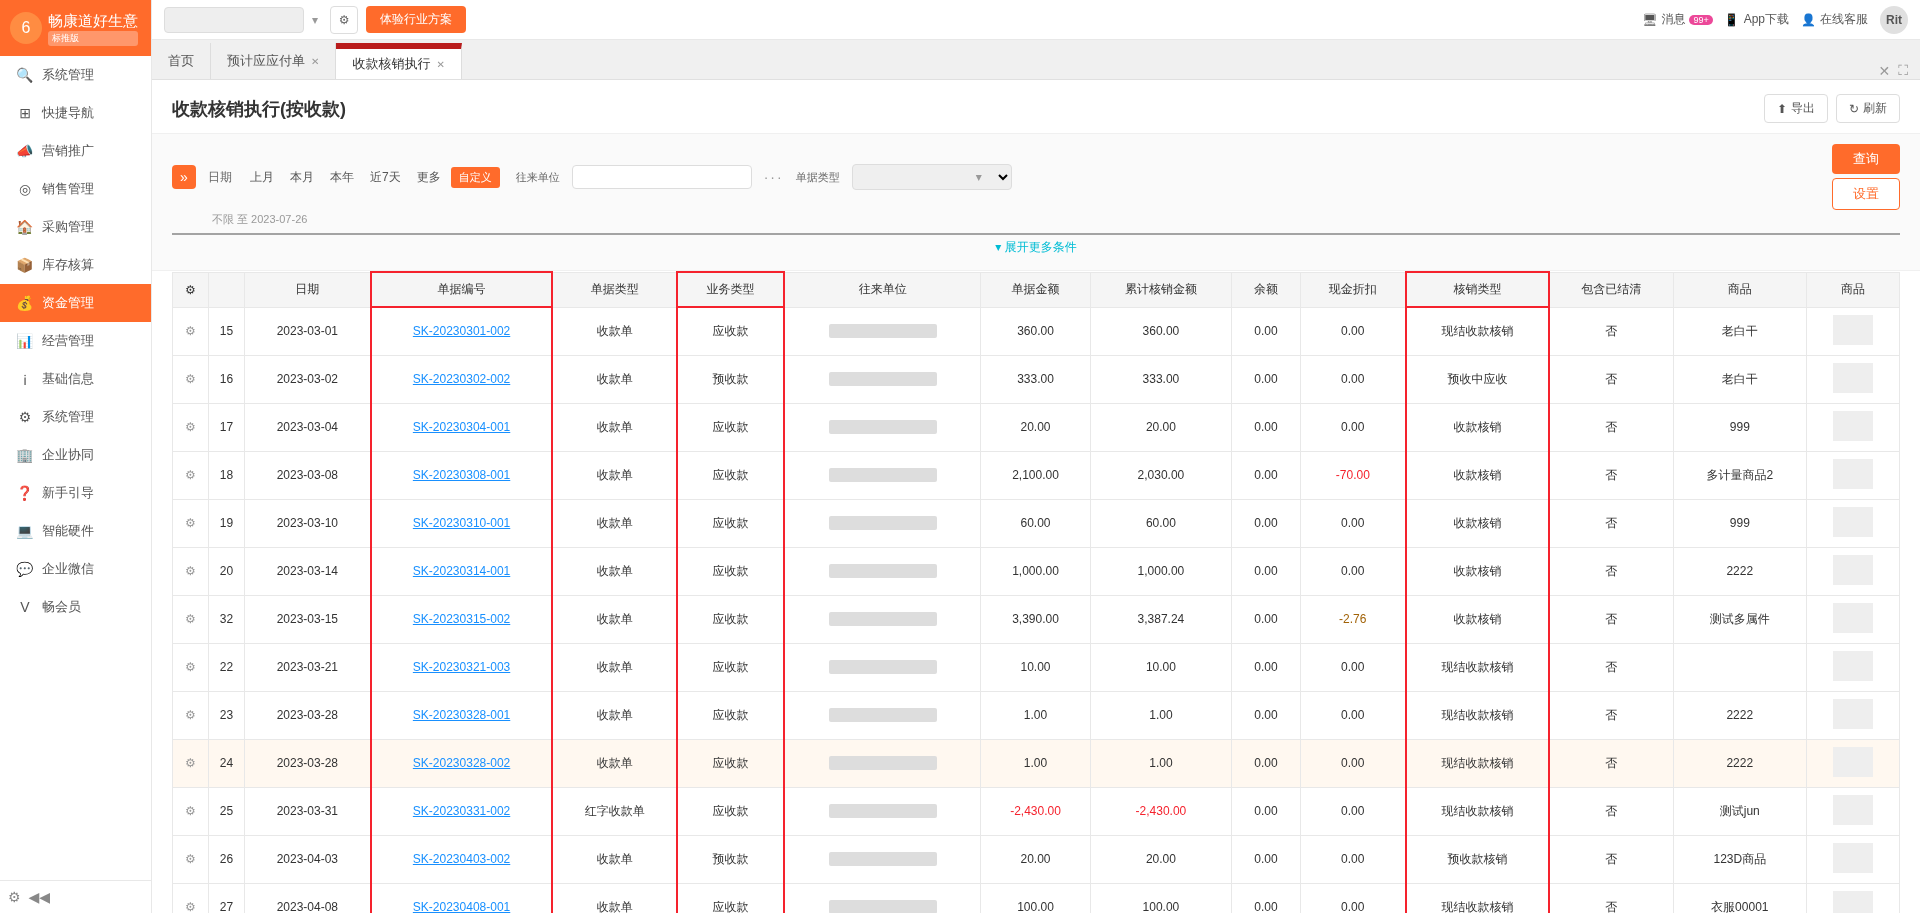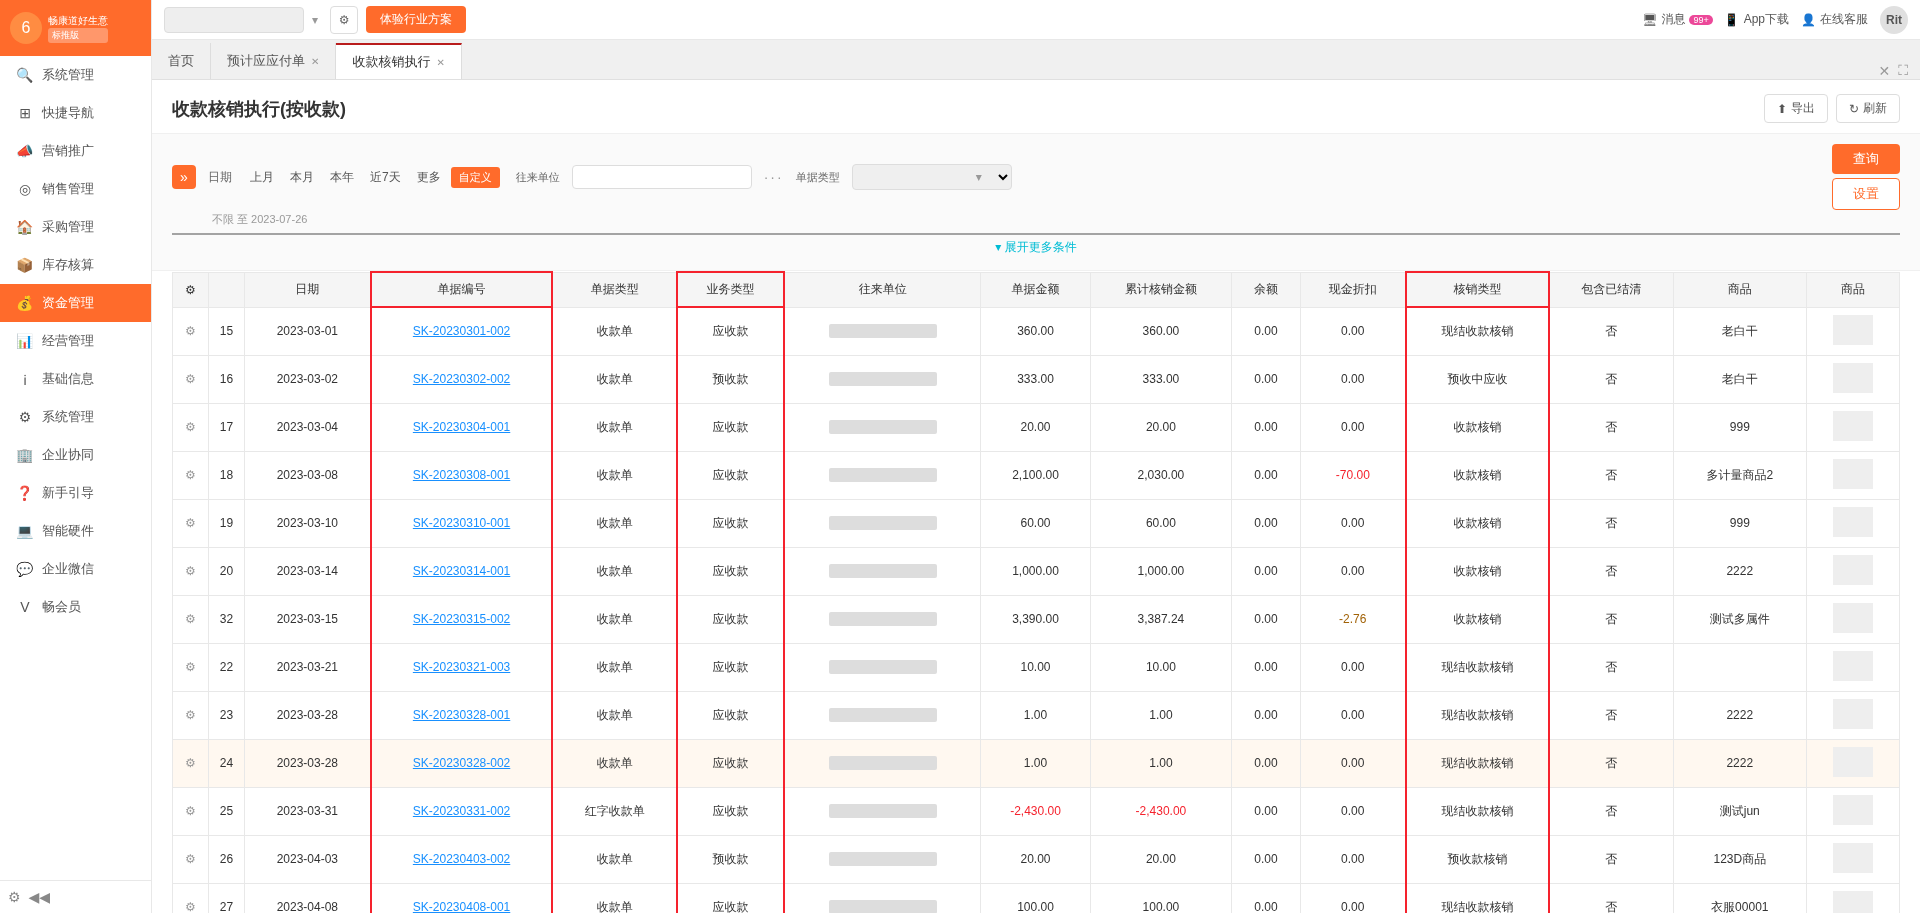--- a/index.html
+++ b/index.html
@@ -2,21 +2,21 @@
 <html><head>
   <meta charset="utf-8">
   <style>
     * { box-sizing: border-box; margin: 0; padding: 0; }
     body { font-family: 'Microsoft YaHei', Arial, sans-serif; font-size: 12px; background: #f5f5f5; display: flex; height: 913px; overflow: hidden; }
 
     
     .sidebar { width: 152px; background: #fff; border-right: 1px solid #e8e8e8; display: flex; flex-direction: column; flex-shrink: 0; }
     .sidebar-logo { background: #ff6b2b; color: #fff; padding: 8px 10px; display: flex; align-items: center; gap: 6px; height: 56px; }
     .sidebar-logo-icon { width: 32px; height: 32px; background: #ff8c42; border-radius: 50%; display: flex; align-items: center; justify-content: center; font-size: 16px; }
-    .sidebar-logo-text { font-size: 10px; line-height: 1.4; color: #fff; }
+    .sidebar-logo-text { font-size: 15px; line-height: 1.4; color: #fff; }
     .sidebar-logo-badge { font-size: 9px; background: rgba(255,255,255,0.3); padding: 1px 4px; border-radius: 3px; }
     .sidebar-item { display: flex; align-items: center; gap: 8px; padding: 10px 16px; cursor: pointer; color: #555; font-size: 13px; }
     .sidebar-item.active { background: #ff6b2b; color: #fff; }
     .sidebar-item-icon { width: 18px; height: 18px; display: flex; align-items: center; justify-content: center; font-size: 14px; }
     .sidebar-bottom { margin-top: auto; border-top: 1px solid #e8e8e8; padding: 8px; display: flex; gap: 8px; align-items: center; }
     .sidebar-bottom-icon { color: #888; cursor: pointer; font-size: 14px; }
 
     
     .main { flex: 1; display: flex; flex-direction: column; overflow: hidden; }
 
@@ -24,21 +24,21 @@
     .topbar { height: 40px; background: #fff; border-bottom: 1px solid #e8e8e8; display: flex; align-items: center; padding: 0 12px; gap: 8px; }
     .topbar-title { color: #999; font-size: 12px; background: #f5f5f5; border-radius: 3px; padding: 3px 8px; }
     .topbar-gear { width: 28px; height: 28px; border: 1px solid #ddd; border-radius: 4px; display: flex; align-items: center; justify-content: center; cursor: pointer; color: #666; margin-left: 4px; }
     .topbar-btn-orange { background: #ff6b2b; color: #fff; border: none; padding: 5px 14px; border-radius: 4px; cursor: pointer; font-size: 12px; }
     .topbar-right { margin-left: auto; display: flex; align-items: center; gap: 12px; color: #555; font-size: 12px; }
     .topbar-msg { display: flex; align-items: center; gap: 4px; cursor: pointer; }
 
     
     .tabs { height: 40px; background: #f0f0f0; display: flex; align-items: flex-end; padding: 0 0 0 0; border-bottom: 1px solid #e0e0e0; }
     .tab { padding: 8px 16px; background: #f0f0f0; color: #555; cursor: pointer; border-right: 1px solid #ddd; font-size: 13px; display: flex; align-items: center; gap: 6px; height: 36px; }
-    .tab.active { background: #fff; color: #333; border-top: 2px solid #b91c1c; }
+    .tab.active { background: #fff; color: #333; border-top: 6px solid #b91c1c; }
     .tab-close { color: #999; font-size: 10px; cursor: pointer; }
 
     
     .content { flex: 1; background: #fff; overflow: auto; padding: 0; display: flex; flex-direction: column; }
 
     
     .page-header { padding: 14px 20px 10px; border-bottom: 1px solid #f0f0f0; display: flex; align-items: center; justify-content: space-between; }
     .page-title { font-size: 18px; font-weight: 600; color: #333; }
     .page-header-btns { display: flex; gap: 8px; }
     .btn-outline { border: 1px solid #ddd; background: #fff; color: #555; padding: 5px 12px; border-radius: 4px; cursor: pointer; font-size: 12px; display: flex; align-items: center; gap: 4px; }

